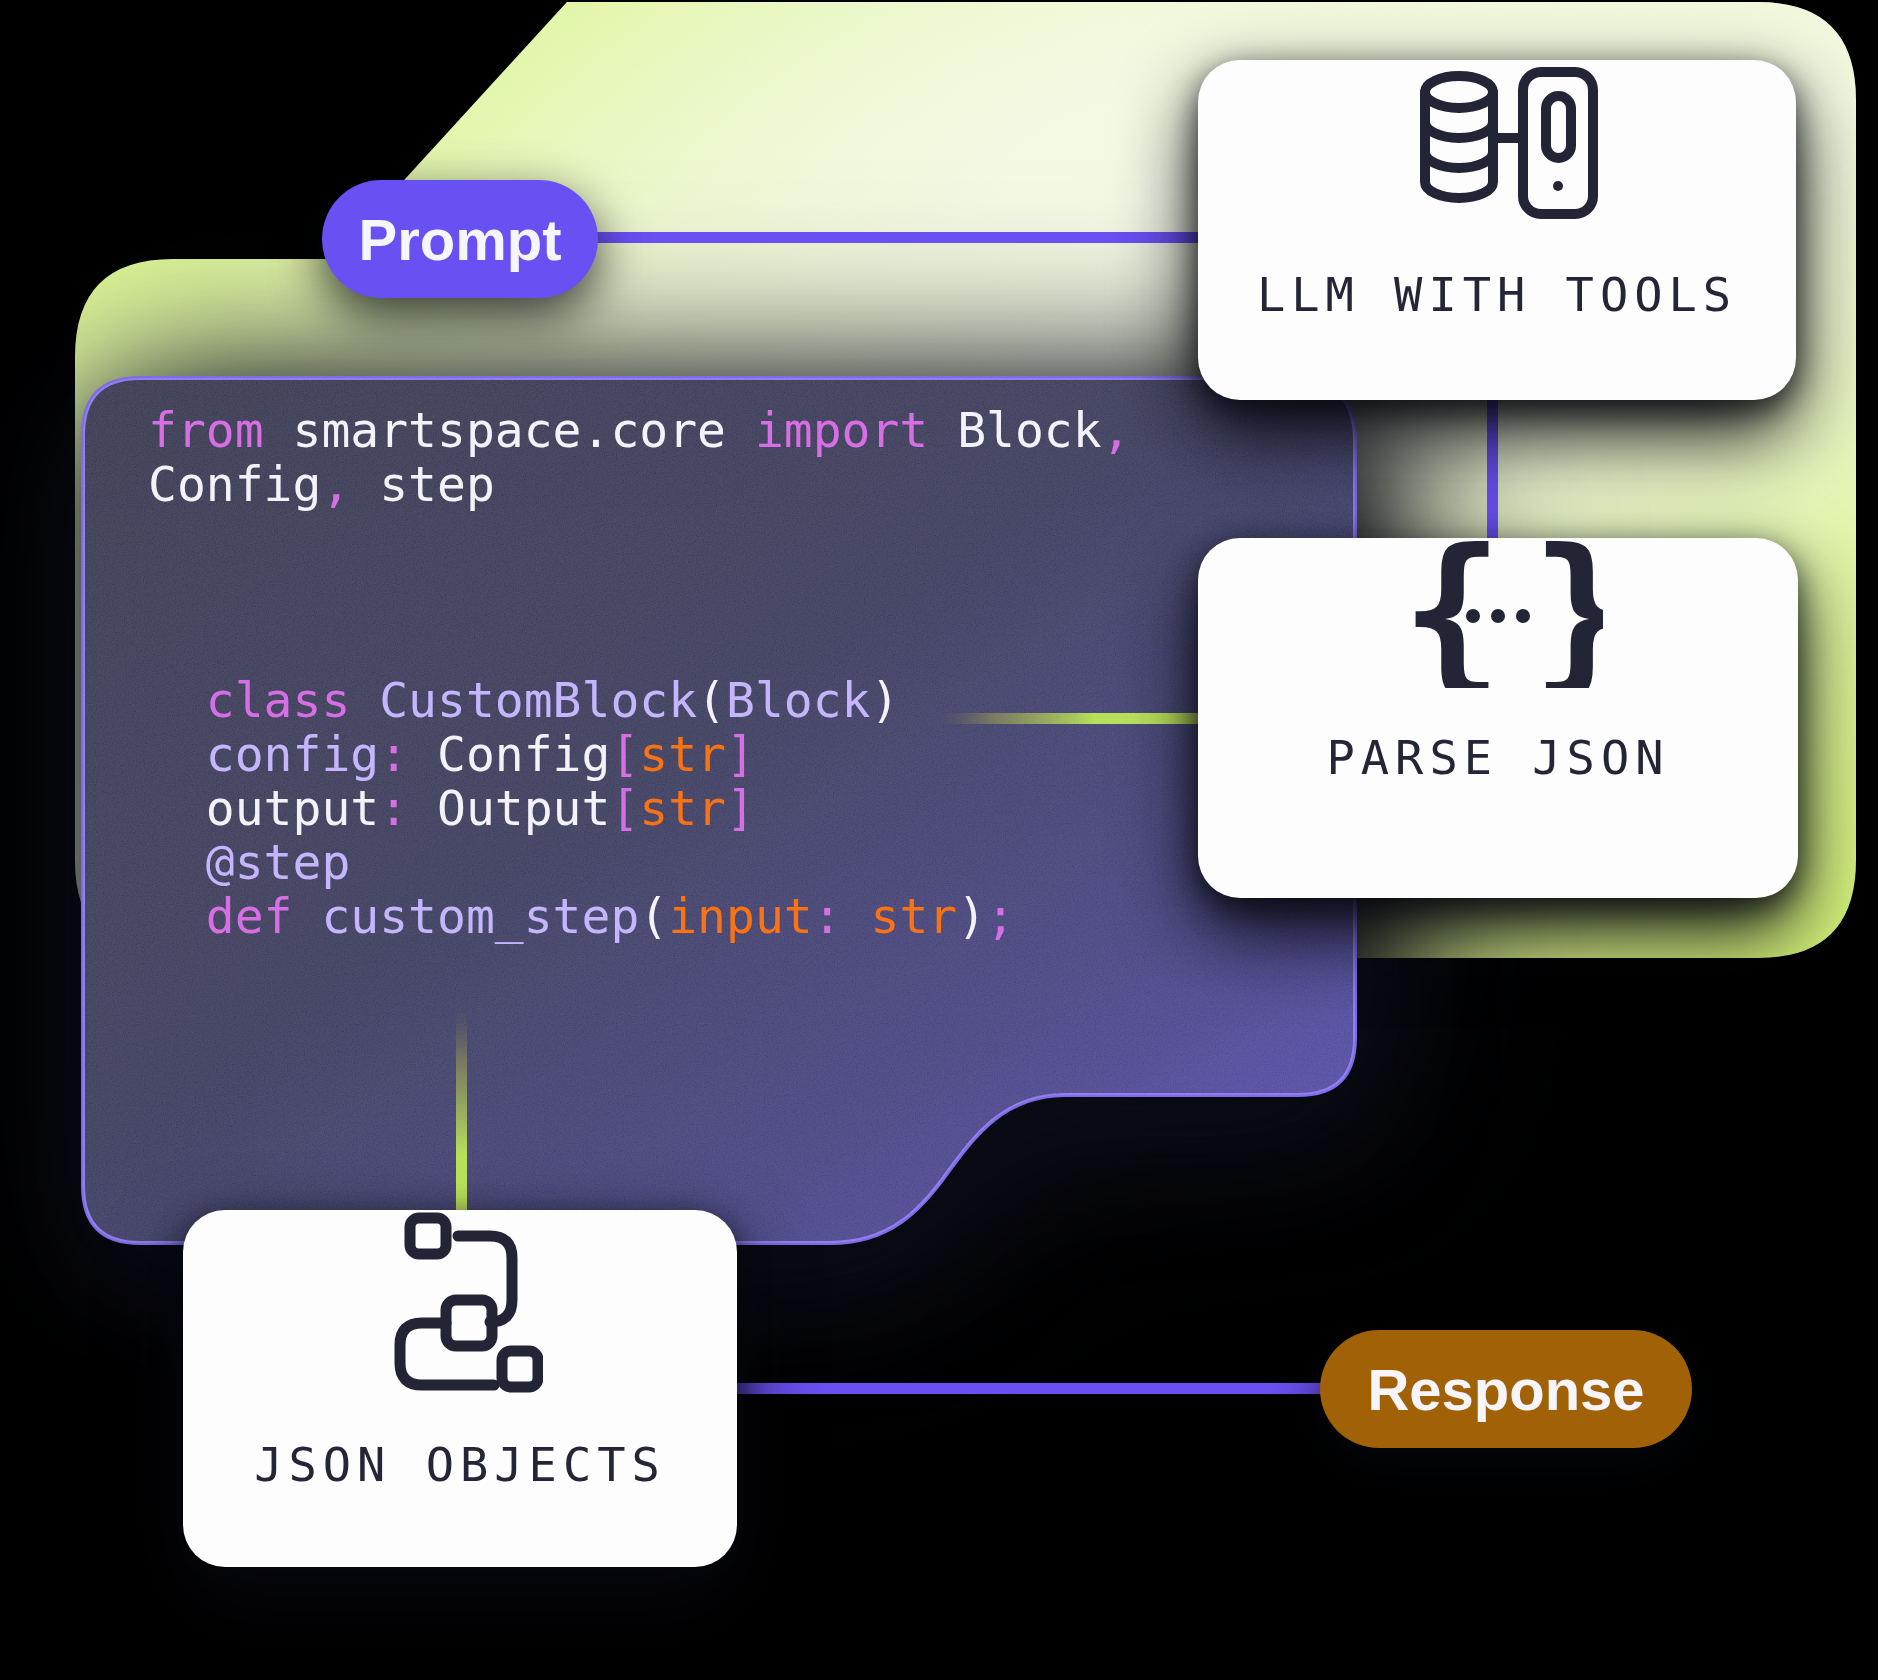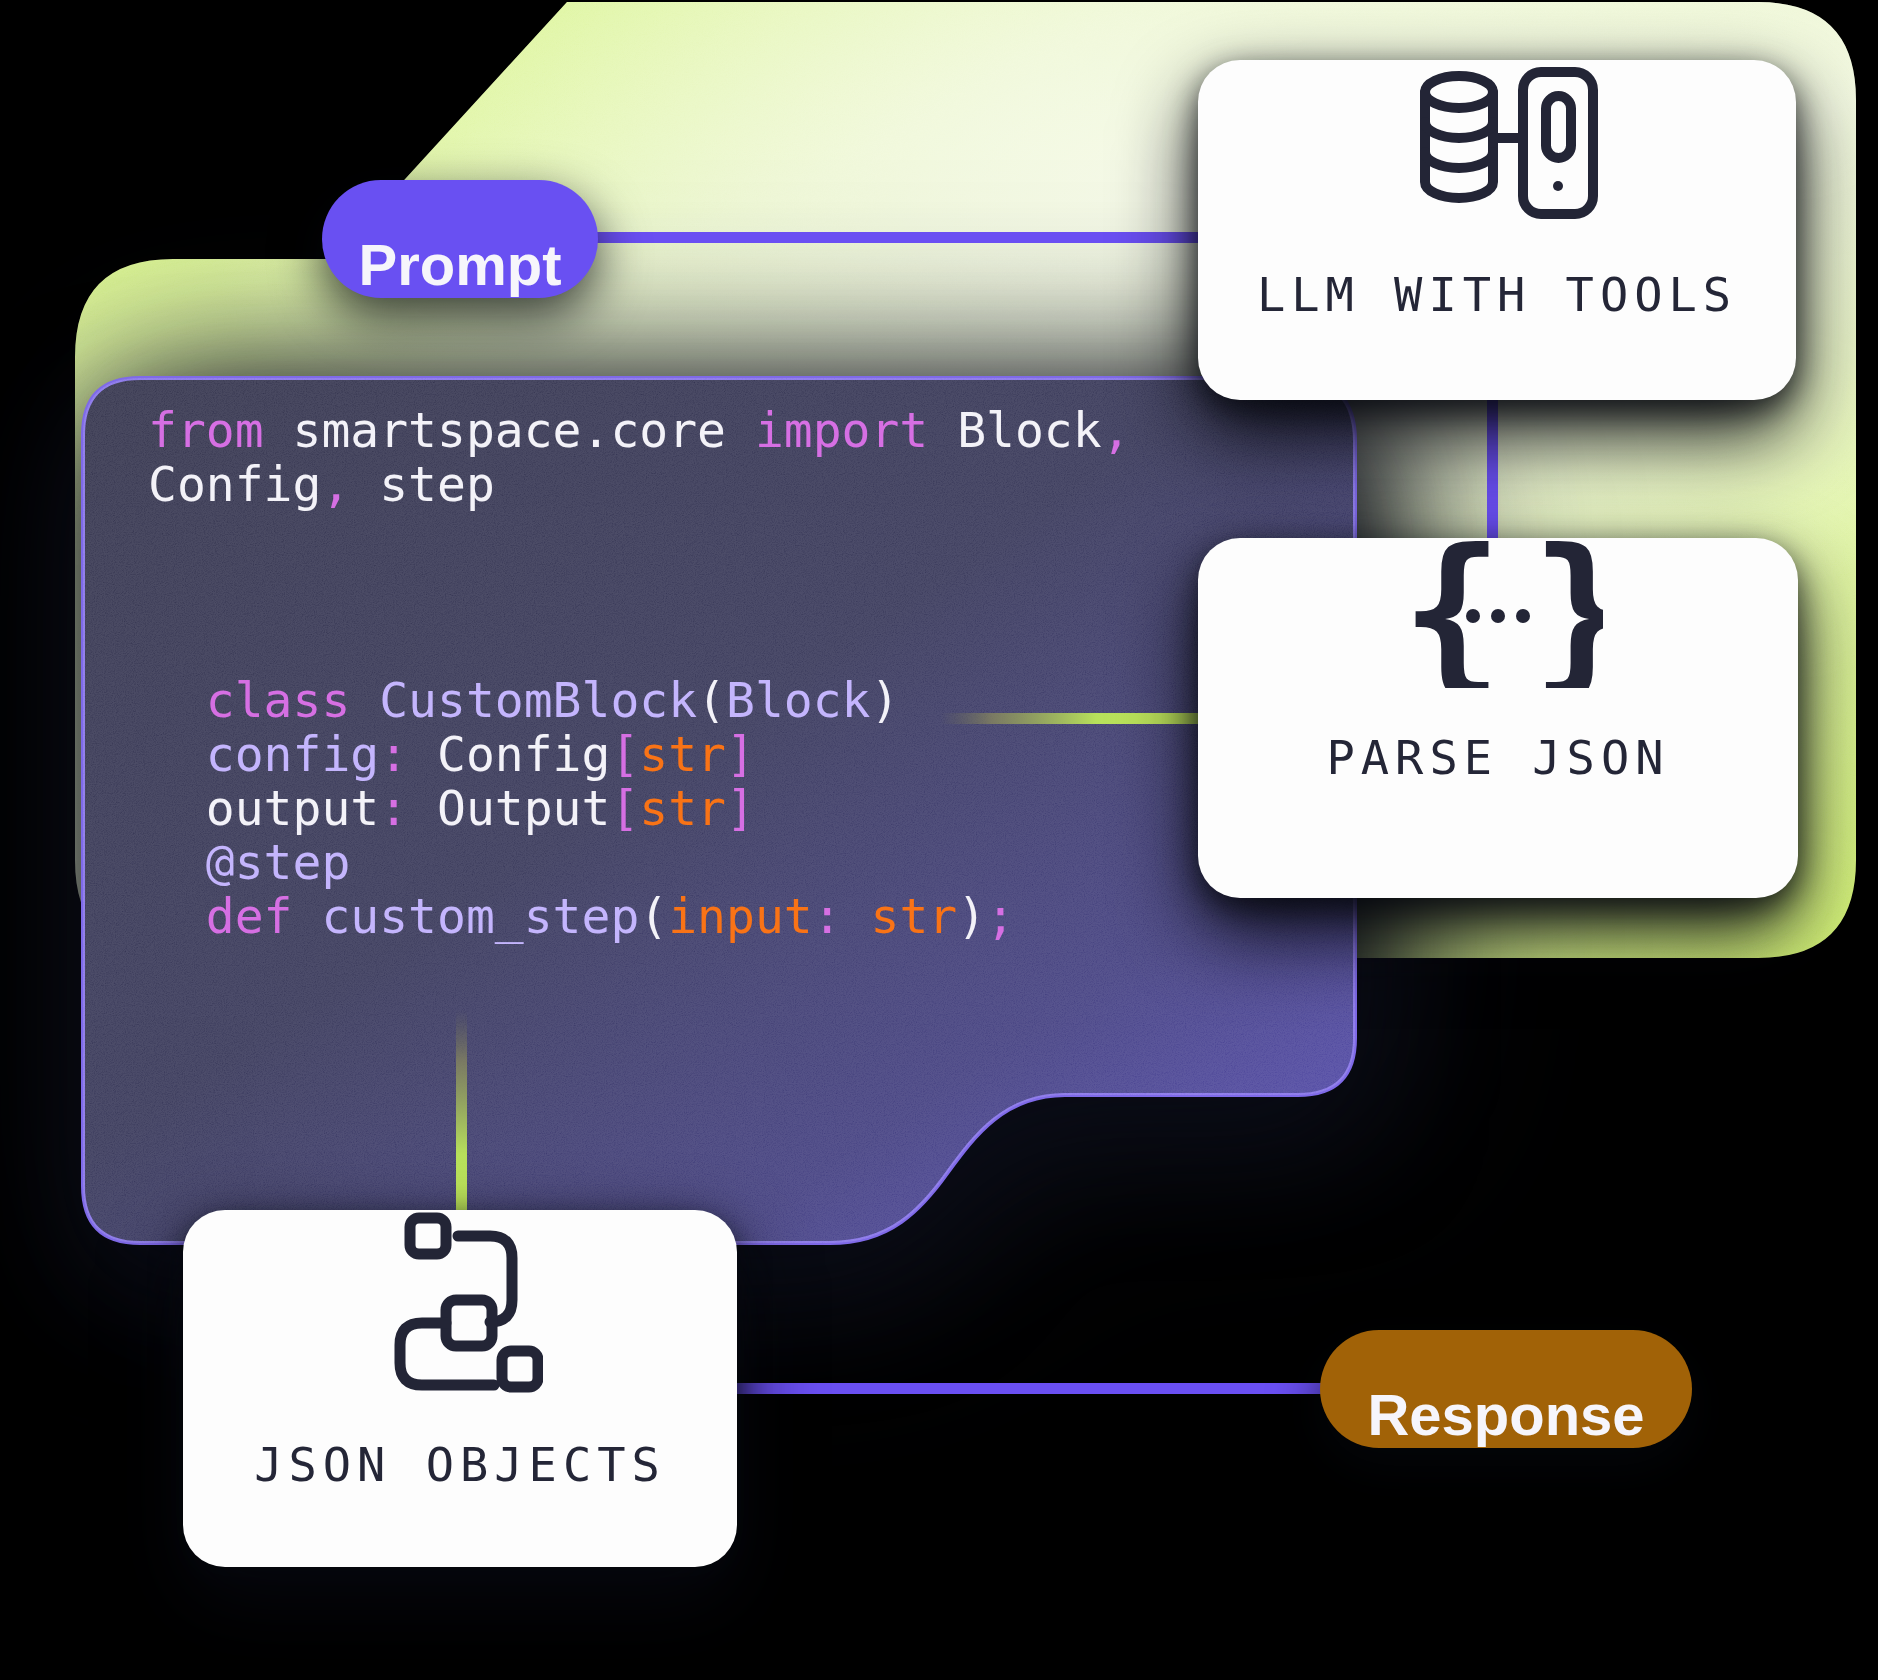--- a/index.html
+++ b/index.html
@@ -15,21 +15,21 @@
     gap:42px;box-shadow:0 36px 80px rgba(6,8,14,.92), 0 10px 30px rgba(6,8,14,.7);
     z-index:30;
   }
   .node-card .icon-box{display:flex;align-items:center;justify-content:center;}
   .node-label{
     font-family:"DejaVu Sans Mono", monospace;font-size:47px;letter-spacing:6px;
     color:#242637;white-space:nowrap;
   }
   
   .pill{
-    position:absolute;border-radius:60px;display:flex;align-items:flex-end;justify-content:center;
+    position:absolute;border-radius:60px;display:flex;align-items:center;justify-content:center;
     color:#f6f5fb;font-family:"Liberation Sans", sans-serif;font-weight:700;font-size:58px;
     z-index:40;box-shadow:0 18px 50px rgba(6,8,14,.75);
   }
   
   .code-block{
     position:absolute;left:148px;top:403px;z-index:20;
     font-family:"DejaVu Sans Mono", monospace;font-size:48px;line-height:54px;
     white-space:pre;
   }
   .tk-kw{color:#d66fe3;} .tk-pn{color:#d66fe3;} .tk-id{color:#f3f2f8;}

